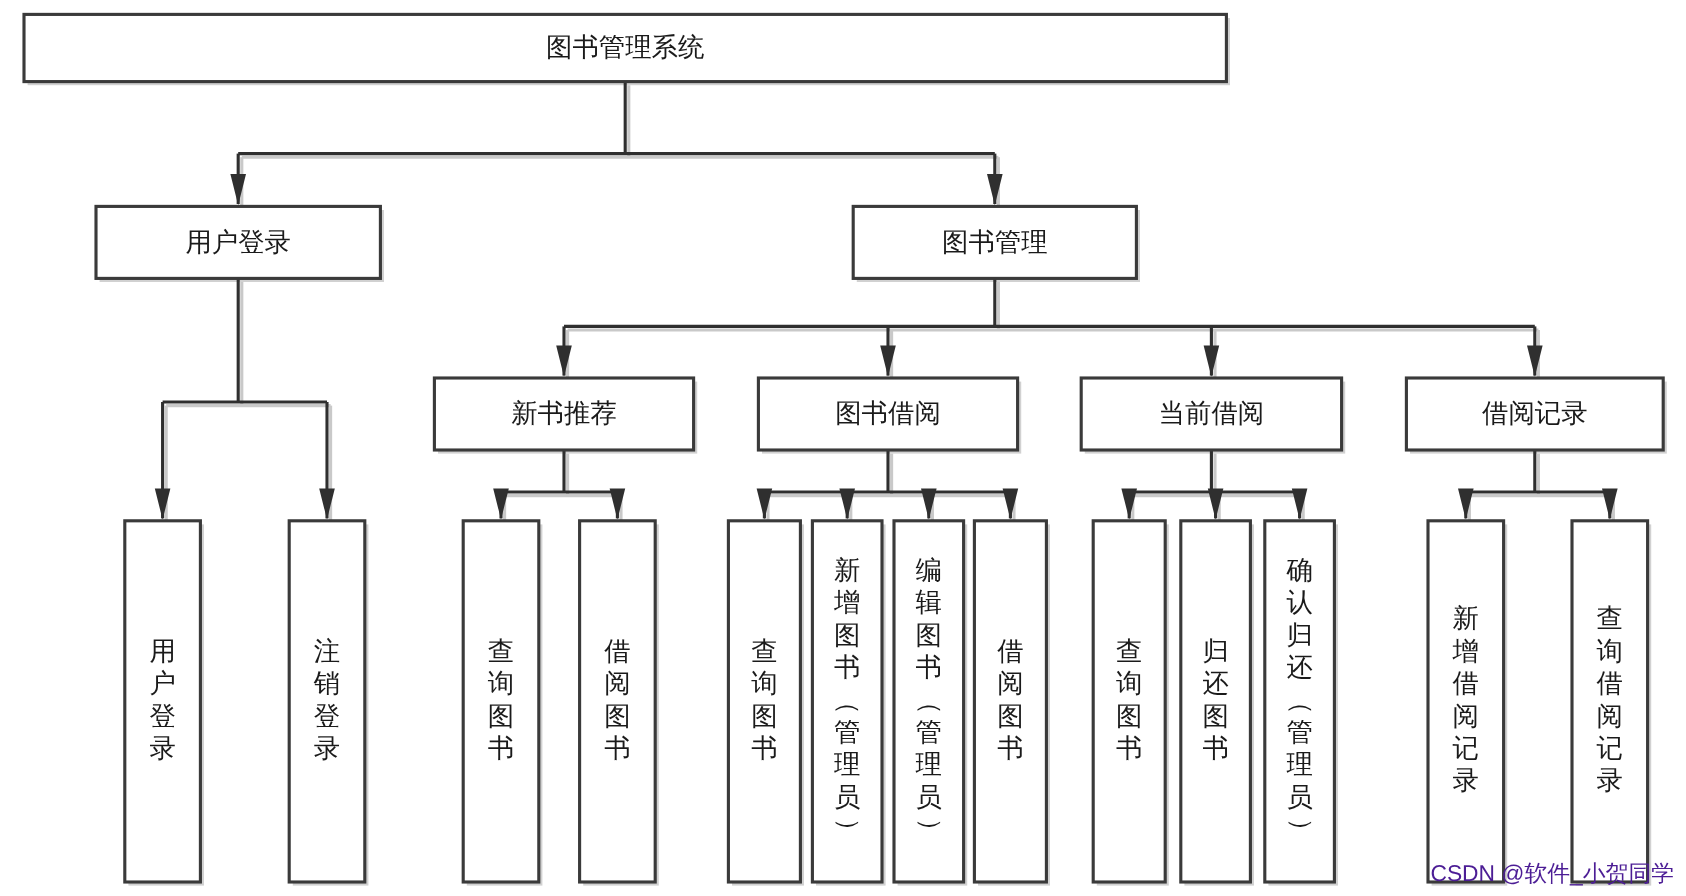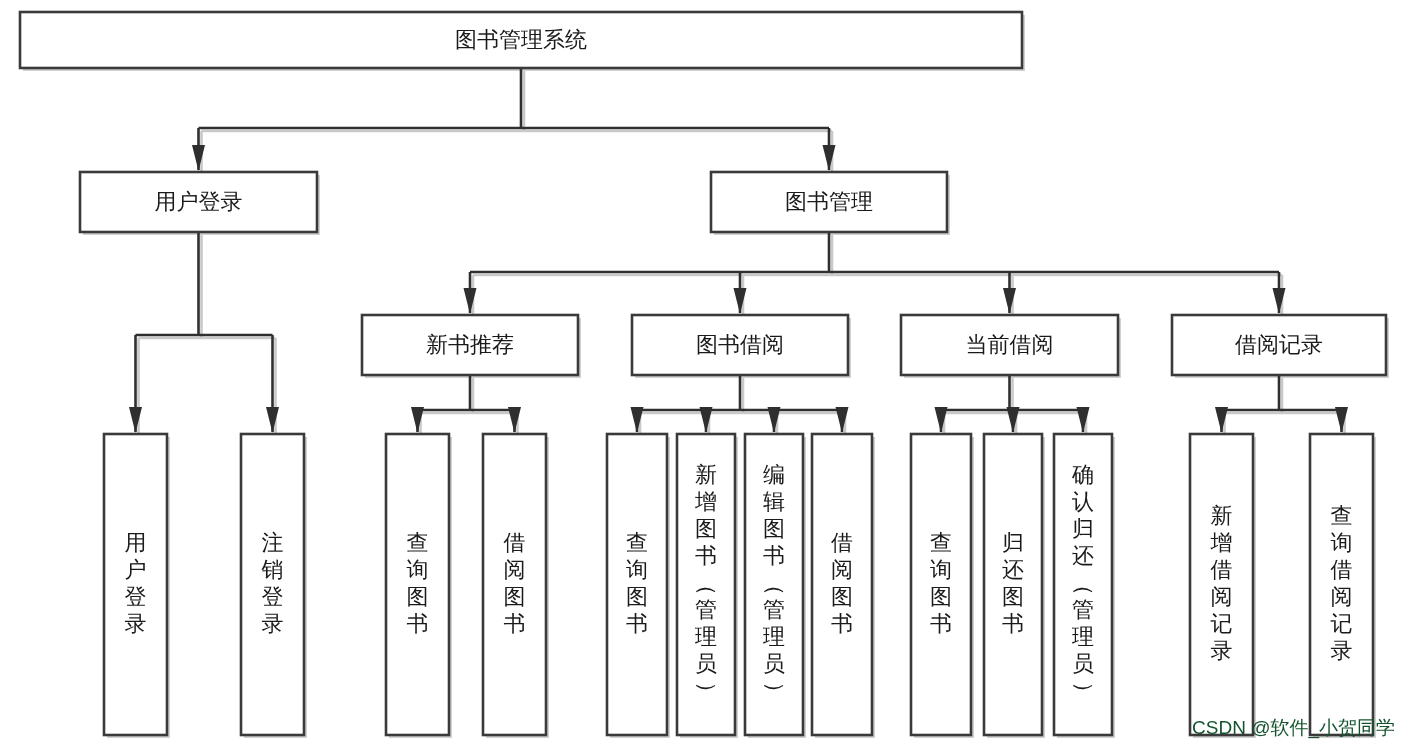--- a/index.html
+++ b/index.html
@@ -60,21 +60,21 @@
     fill: #1a1a1a;
     text-anchor: middle;
     dominant-baseline: middle;
   }
   .watermark {
     position: absolute;
     right: 10px;
     bottom: 6px;
     font-family: "Liberation Sans", "DejaVu Sans", sans-serif;
     font-size: 19px;
-    color: #14532d;
+    color: #4c1d95;
     white-space: nowrap;
     user-select: none;
   }
 </style>
 </head>
 <body>
 
 <div id="diagram-root">
   <svg id="tree-svg" width="1405" height="747" viewBox="0 0 1405 747" xmlns="http://www.w3.org/2000/svg">
       <g>

